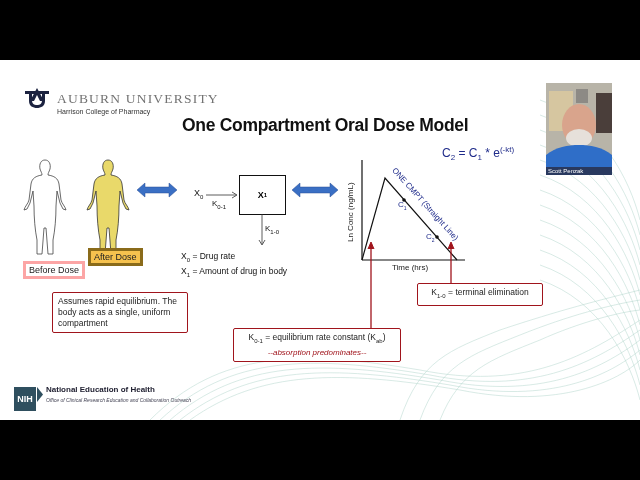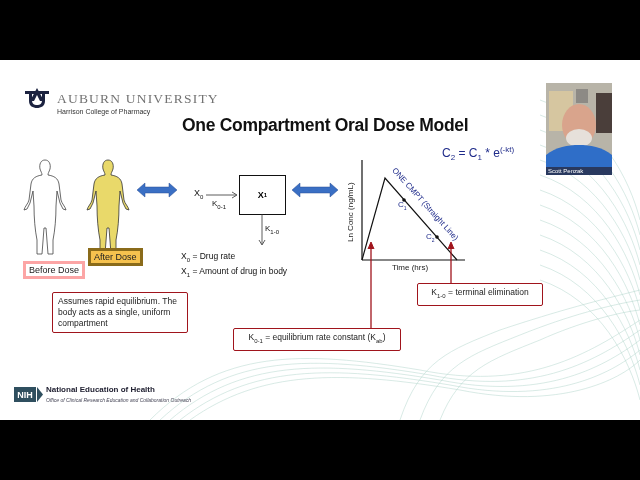--- a/index.html
+++ b/index.html
@@ -21,21 +21,21 @@
   .compartment-box { left:239px; top:115px; width:45px; height:38px; border:1.5px solid #111; display:flex; align-items:center; justify-content:center; font-size:9px; font-weight:bold; }
   .sym { font-size:9px; color:#111; }
   .defs { left:181px; top:191px; font-size:8.5px; color:#111; line-height:11px; }
   .ln-axis { left:346px; top:170px; transform:rotate(-90deg); transform-origin:left top; font-size:8px; color:#222; white-space:nowrap; }
   .time-axis { left:392px; top:203px; font-size:8px; color:#222; }
   .curve-label { font-size:8px; color:#1f2b8a; white-space:nowrap; }
   .equation { left:442px; top:85px; font-size:12px; color:#1f2b8a; }
   .k10-box { left:417px; top:223px; width:114px; text-align:center; }
   .k01-box { left:233px; top:268px; width:156px; text-align:center; }
   .red-italic { color:#a0141c; font-style:italic; font-size:8px; }
-  .nih-badge { left:14px; top:327px; width:22px; height:15px; background:#2f4f5f; color:#fff; font-size:9px; font-weight:bold; display:flex; align-items:center; justify-content:center; }
+  .nih-badge { left:14px; top:327px; width:22px; height:24px; background:#2f4f5f; color:#fff; font-size:9px; font-weight:bold; display:flex; align-items:center; justify-content:center; }
   .nih-name { left:46px; top:325px; font-size:8px; color:#223; font-weight:bold; }
   .nih-sub { left:46px; top:337px; font-size:5px; color:#445; font-style:italic; }
   .webcam { position:absolute; left:546px; top:83px; width:66px; height:92px; background:#5a6a7a; overflow:hidden; }
   .webcam-name { position:absolute; left:0; bottom:0; width:100%; background:rgba(40,40,60,0.75); color:#fff; font-size:6px; padding:1px 2px; }
 </style>
 </head>
 <body>
 
 <div class="letterbox-top"></div>
 
@@ -145,20 +145,21 @@
     <line x1="91" y1="4" x2="91" y2="44" stroke="#a0141c" stroke-width="1.3"></line>
     <path d="M88 9 L91 2 L94 9" fill="#a0141c" stroke="#a0141c"></path>
   </svg>
 
   <div class="abs note-box k10-box">
     <div><span>K</span><sub style="font-size:6px">1-0</sub><span> = terminal elimination</span></div>
   </div>
 
   <div class="abs note-box k01-box">
     <div><span>K</span><sub style="font-size:6px">0-1</sub><span> = equilibrium rate constant (K</span><sub style="font-size:6px">ab</sub><span>)</span></div>
+    <div class="red-italic">--absorption predominates--</div>
   </div>
 
   <div class="abs nih-badge">NIH</div>
   <svg class="abs" style="left:37px;top:327px;width:6px;height:15px;" viewBox="0 0 6 15">
       <path d="M0 0 L6 7.5 L0 15 Z" fill="#2f4f5f"></path>
     </svg>
   <div class="abs nih-name">National Education of Health</div>
   <div class="abs nih-sub">Office of Clinical Research Education and Collaboration Outreach</div>
 </div>
 

